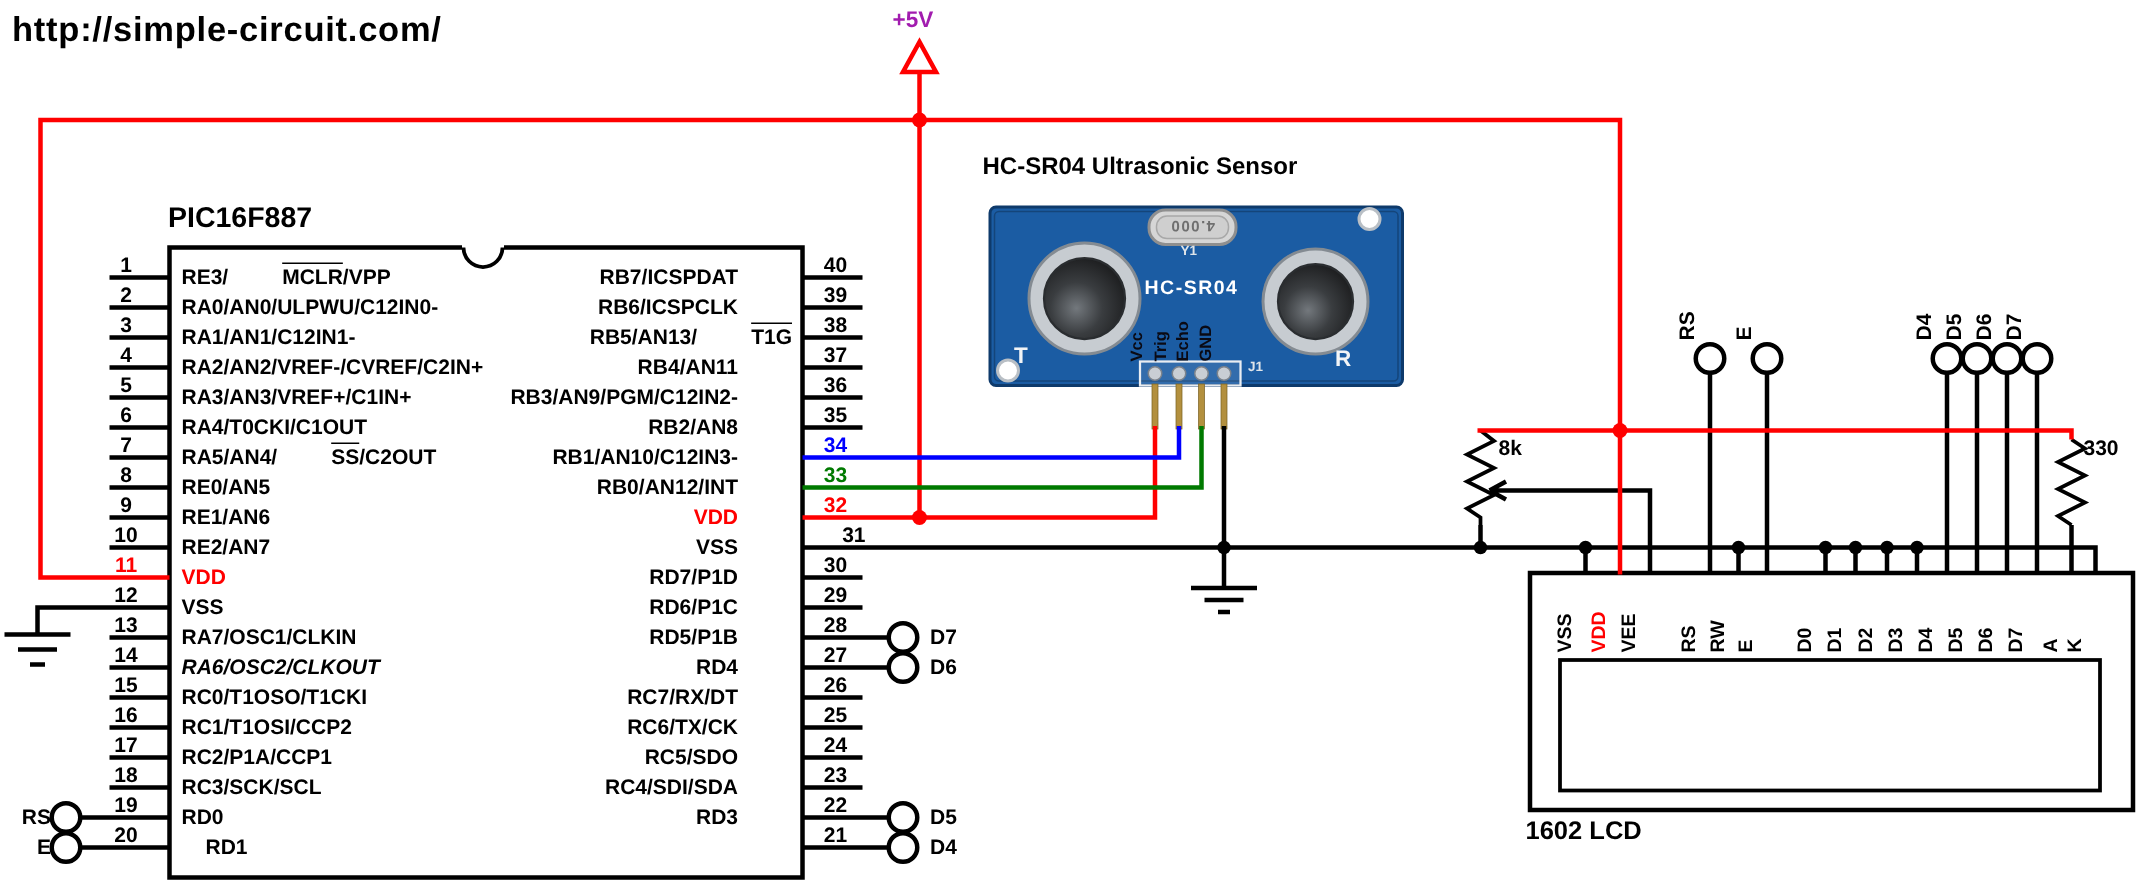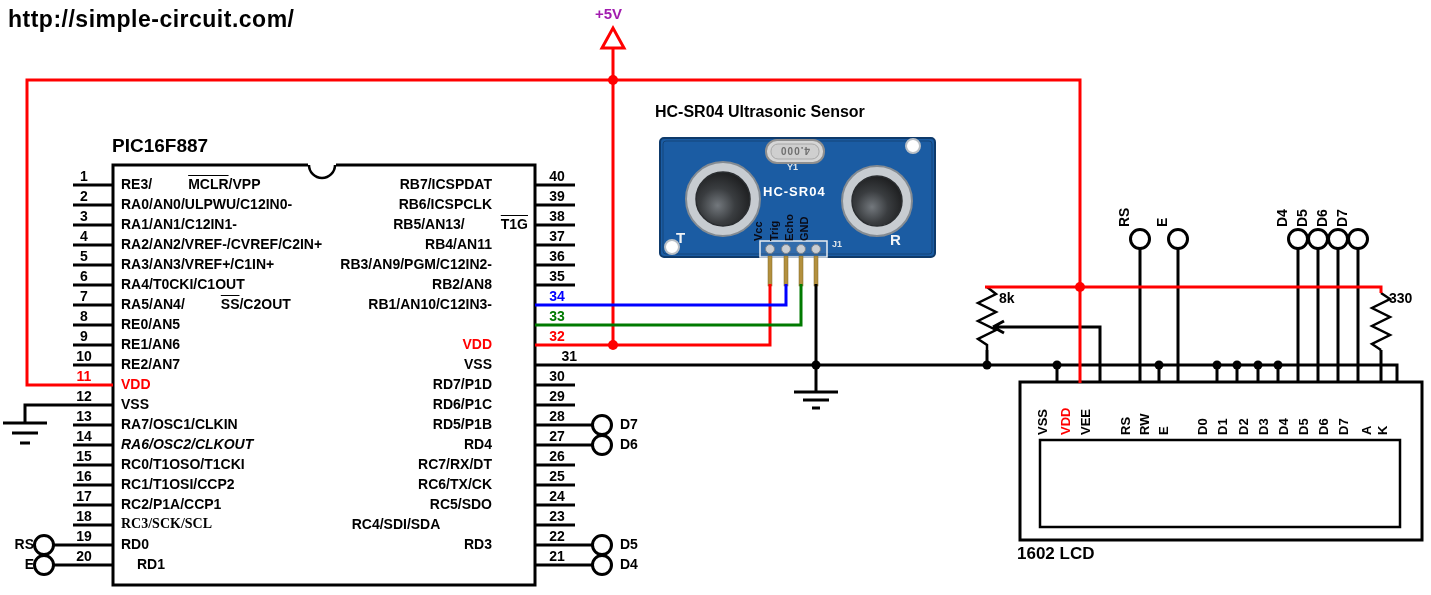--- a/index.html
+++ b/index.html
@@ -186,60 +186,61 @@
       <div class="t pname" style="left: 121px; top: 416px;"><span>RA7/OSC1/CLKIN</span><span class="ov"></span><span></span></div>
       <div class="t num" style="left: 64px; top: 428px;">14</div>
       <div class="t pname" style="left: 121px; top: 436px; font-style: italic;"><span>RA6/OSC2/CLKOUT</span><span class="ov"></span><span></span></div>
       <div class="t num" style="left: 64px; top: 448px;">15</div>
       <div class="t pname" style="left: 121px; top: 456px;"><span>RC0/T1OSO/T1CKI</span><span class="ov"></span><span></span></div>
       <div class="t num" style="left: 64px; top: 468px;">16</div>
       <div class="t pname" style="left: 121px; top: 476px;"><span>RC1/T1OSI/CCP2</span><span class="ov"></span><span></span></div>
       <div class="t num" style="left: 64px; top: 488px;">17</div>
       <div class="t pname" style="left: 121px; top: 496px;"><span>RC2/P1A/CCP1</span><span class="ov"></span><span></span></div>
       <div class="t num" style="left: 64px; top: 508px;">18</div>
-      <div class="t pname" style="left: 121px; top: 516px; font-family: Liberation Serif, serif;"><span>RC3/SCK/SCL</span><span class="ov"></span><span></span></div>
+      <div class="t pname" style="left: 121px; top: 516px;"><span>RC3/SCK/SCL</span><span class="ov"></span><span></span></div>
       <div class="t num" style="left: 64px; top: 528px;">19</div>
       <div class="t pname" style="left: 121px; top: 536px;"><span>RD0</span><span class="ov"></span><span></span></div>
       <div class="t num" style="left: 64px; top: 548px;">20</div>
       <div class="t pname" style="left: 121px; top: 556px; margin-left: 16px;"><span>RD1</span><span class="ov"></span><span></span></div>
       <div class="t num" style="left: 537px; top: 168px;">40</div>
       <div class="t pname pr" style="left: 300px; top: 176px;"><span>RB7/ICSPDAT</span><span class="ov"></span><span></span></div>
       <div class="t num" style="left: 537px; top: 188px;">39</div>
       <div class="t pname pr" style="left: 300px; top: 196px;"><span>RB6/ICSPCLK</span><span class="ov"></span><span></span></div>
       <div class="t num" style="left: 537px; top: 208px;">38</div>
       <div class="t pname pr" style="left: 300px; top: 216px;"><span>RB5/AN13/</span><span class="ov">T1G</span><span></span></div>
       <div class="t num" style="left: 537px; top: 228px;">37</div>
       <div class="t pname pr" style="left: 300px; top: 236px;"><span>RB4/AN11</span><span class="ov"></span><span></span></div>
       <div class="t num" style="left: 537px; top: 248px;">36</div>
       <div class="t pname pr" style="left: 300px; top: 256px;"><span>RB3/AN9/PGM/C12IN2-</span><span class="ov"></span><span></span></div>
       <div class="t num" style="left: 537px; top: 268px;">35</div>
       <div class="t pname pr" style="left: 300px; top: 276px;"><span>RB2/AN8</span><span class="ov"></span><span></span></div>
       <div class="t num c-blue" style="left: 537px; top: 288px;">34</div>
       <div class="t pname pr" style="left: 300px; top: 296px;"><span>RB1/AN10/C12IN3-</span><span class="ov"></span><span></span></div>
       <div class="t num c-green" style="left: 537px; top: 308px;">33</div>
+      <div class="t pname pr" style="left: 300px; top: 316px;"><span>RB0/AN12/INT</span><span class="ov"></span><span></span></div>
       <div class="t num c-red" style="left: 537px; top: 328px;">32</div>
       <div class="t pname pr c-red" style="left: 300px; top: 336px;"><span>VDD</span><span class="ov"></span><span></span></div>
       <div class="t num" style="left: 537px; top: 348px; text-align: right;">31</div>
       <div class="t pname pr" style="left: 300px; top: 356px;"><span>VSS</span><span class="ov"></span><span></span></div>
       <div class="t num" style="left: 537px; top: 368px;">30</div>
       <div class="t pname pr" style="left: 300px; top: 376px;"><span>RD7/P1D</span><span class="ov"></span><span></span></div>
       <div class="t num" style="left: 537px; top: 388px;">29</div>
       <div class="t pname pr" style="left: 300px; top: 396px;"><span>RD6/P1C</span><span class="ov"></span><span></span></div>
       <div class="t num" style="left: 537px; top: 408px;">28</div>
       <div class="t pname pr" style="left: 300px; top: 416px;"><span>RD5/P1B</span><span class="ov"></span><span></span></div>
       <div class="t num" style="left: 537px; top: 428px;">27</div>
       <div class="t pname pr" style="left: 300px; top: 436px;"><span>RD4</span><span class="ov"></span><span></span></div>
       <div class="t num" style="left: 537px; top: 448px;">26</div>
       <div class="t pname pr" style="left: 300px; top: 456px;"><span>RC7/RX/DT</span><span class="ov"></span><span></span></div>
       <div class="t num" style="left: 537px; top: 468px;">25</div>
       <div class="t pname pr" style="left: 300px; top: 476px;"><span>RC6/TX/CK</span><span class="ov"></span><span></span></div>
       <div class="t num" style="left: 537px; top: 488px;">24</div>
       <div class="t pname pr" style="left: 300px; top: 496px;"><span>RC5/SDO</span><span class="ov"></span><span></span></div>
       <div class="t num" style="left: 537px; top: 508px;">23</div>
-      <div class="t pname pr" style="left: 300px; top: 516px; text-align: center;"><span>RC4/SDI/SDA</span><span class="ov"></span><span></span></div>
+      <div class="t pname pr" style="left: 300px; top: 516px;"><span>RC4/SDI/SDA</span><span class="ov"></span><span></span></div>
       <div class="t num" style="left: 537px; top: 528px;">22</div>
       <div class="t pname pr" style="left: 300px; top: 536px;"><span>RD3</span><span class="ov"></span><span></span></div>
       <div class="t num" style="left: 537px; top: 548px;">21</div>
       <div class="t pname" style="left: 620px; top: 416px;">D7</div>
       <div class="t pname" style="left: 620px; top: 436px;">D6</div>
       <div class="t pname" style="left: 620px; top: 536px;">D5</div>
       <div class="t pname" style="left: 620px; top: 556px;">D4</div>
       <div class="t pname tl" style="left: 0px; top: 536px;">RS</div>
       <div class="t pname tl" style="left: 0px; top: 556px;">E</div>
       <div class="t rot" style="left: 1132px; top: 211px;">RS</div>

